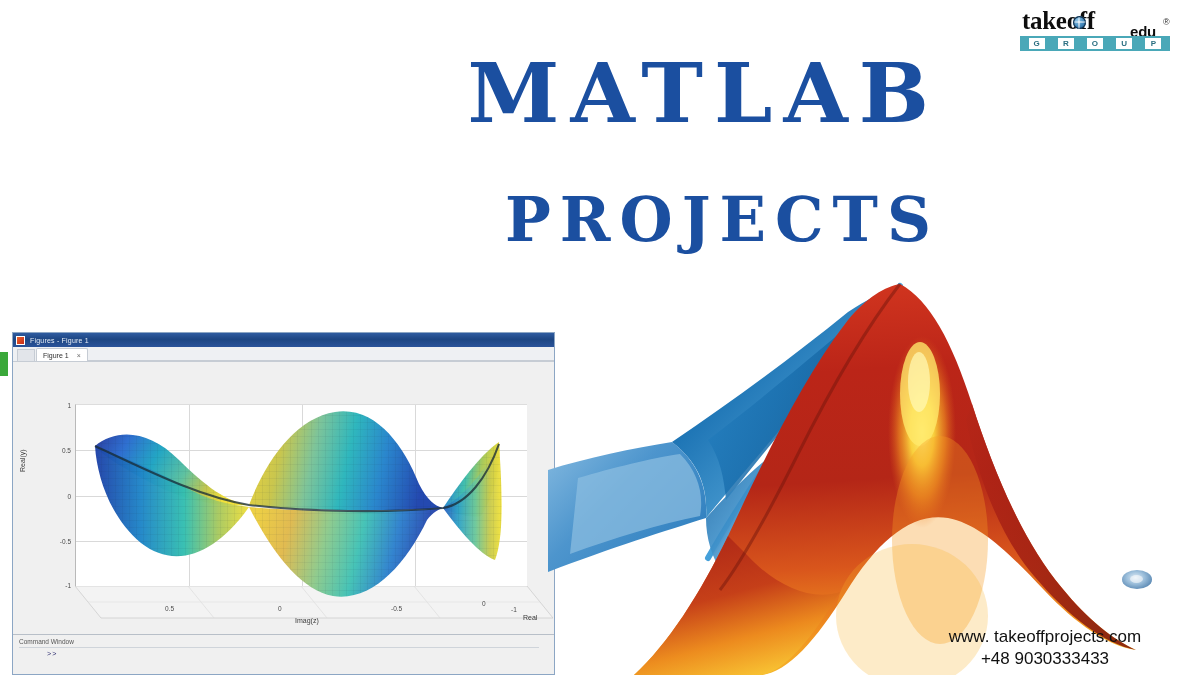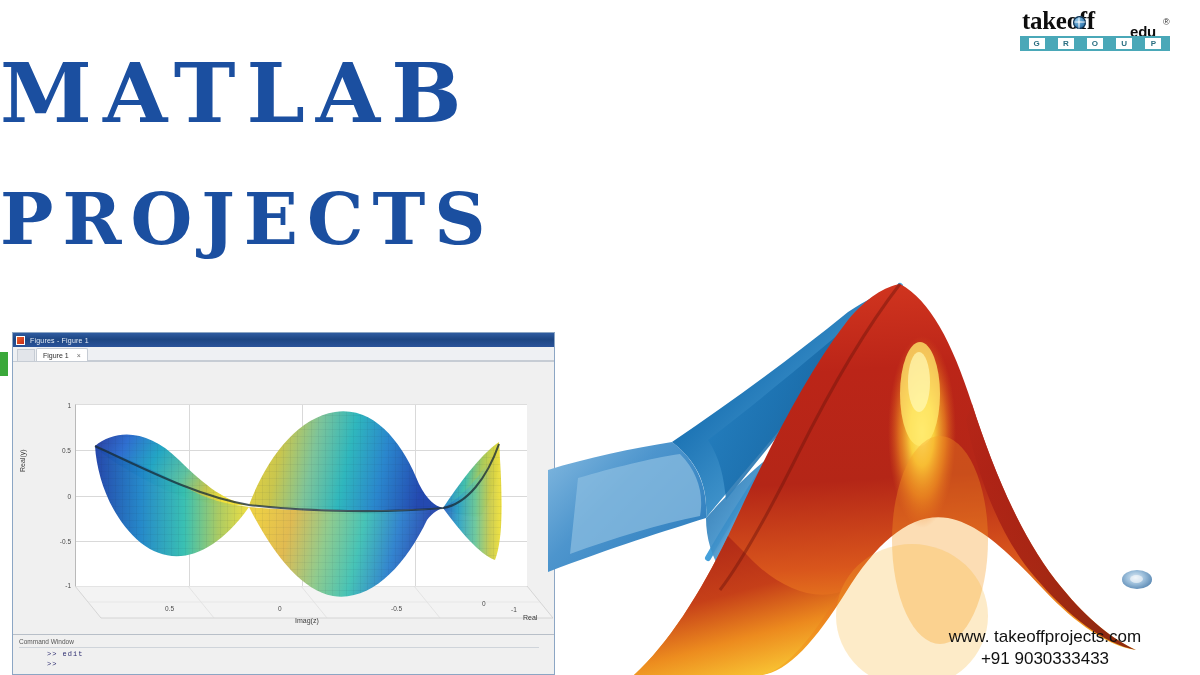--- a/index.html
+++ b/index.html
@@ -108,28 +108,28 @@
     font-size: 8px;
     font-weight: bold;
     font-family: "Liberation Sans", sans-serif;
   }
 
   
   .headline {
     position: absolute;
     left: 0;
     width: 940px;
-    text-align: left;
+    text-align: right;
     color: #1b4fa0;
     font-family: "DejaVu Serif", serif;
     font-weight: bold;
     letter-spacing: 11px;
   }
   .headline-1 { top: 52px;  font-size: 83px; line-height: 83px; }
-  .headline-2 { top: 178px; font-size: 71px; line-height: 83px; letter-spacing: 9px; }
+  .headline-2 { top: 178px; font-size: 61px; line-height: 83px; letter-spacing: 9px; }
 
   
   .figwin {
     position: absolute;
     left: 12px;
     top: 332px;
     width: 543px;
     height: 343px;
     background: #f0f0f0;
     border: 1px solid #8ca6c4;
@@ -556,21 +556,20 @@
                    C398,62 378,88 356,100 Z" fill="url(#mesh)"></path>
 
           <path d="M8,38 C60,62 110,88 162,97 C224,104 300,105 356,100 C380,96 400,70 412,36" fill="none" stroke="rgba(25,45,55,0.78)" stroke-width="2.1"></path>
         </svg>
       </div>
 
     </div>
 
     <div class="cmdwin">
       <div class="cmdwin-title">Command Window</div>
-      <div class="cmdline">&gt;&gt; edit</div>
       <div class="cmdline">&gt;&gt;</div>
 
     </div>
 
   </div>
 
   <div class="membrane">
     <svg width="652" height="403" viewBox="0 0 652 403">
       <defs>
 
@@ -685,16 +684,16 @@
       <ellipse cx="364" cy="344" rx="76" ry="72" fill="#f8b02c" opacity="0.26"></ellipse>
 
       <path d="M352,12 C318,56 282,118 250,182 C220,242 192,292 172,318" fill="none" stroke="#6c140c" stroke-width="3" opacity="0.45"></path>
     </svg>
   </div>
 
   <div class="watermark"></div>
 
   <div class="contact">
     <div class="url">www. takeoffprojects.com</div>
-    <div class="phone">+91 9030333433</div>
+    <div class="phone">+48 9030333433</div>
   </div>
 
 </div>
 
 </body></html>

